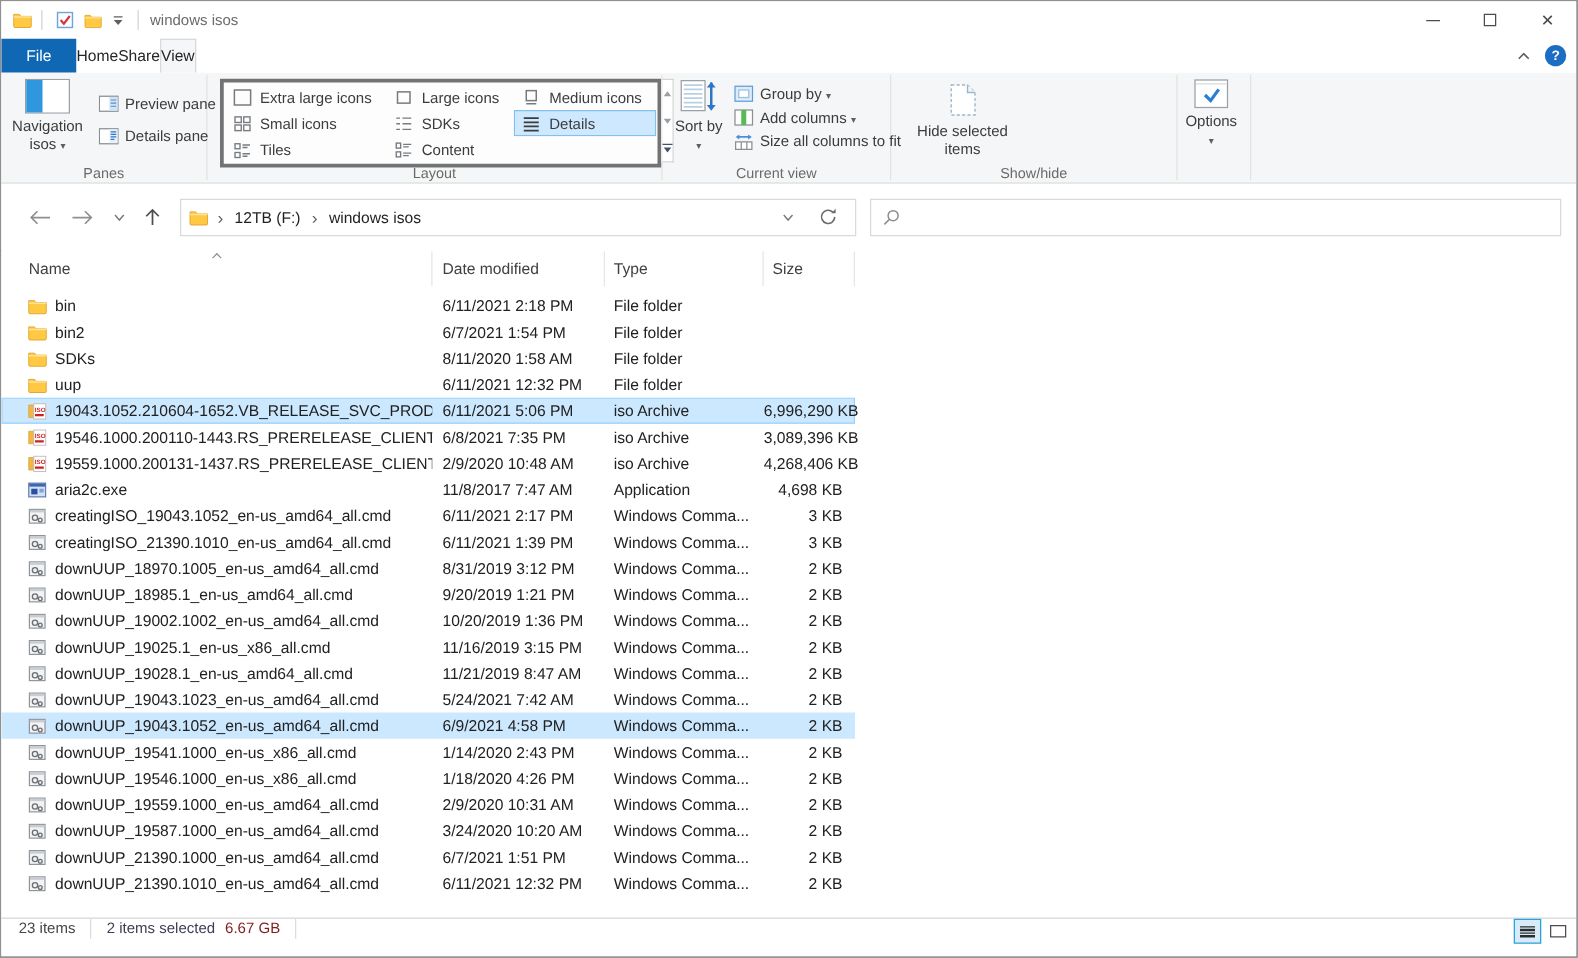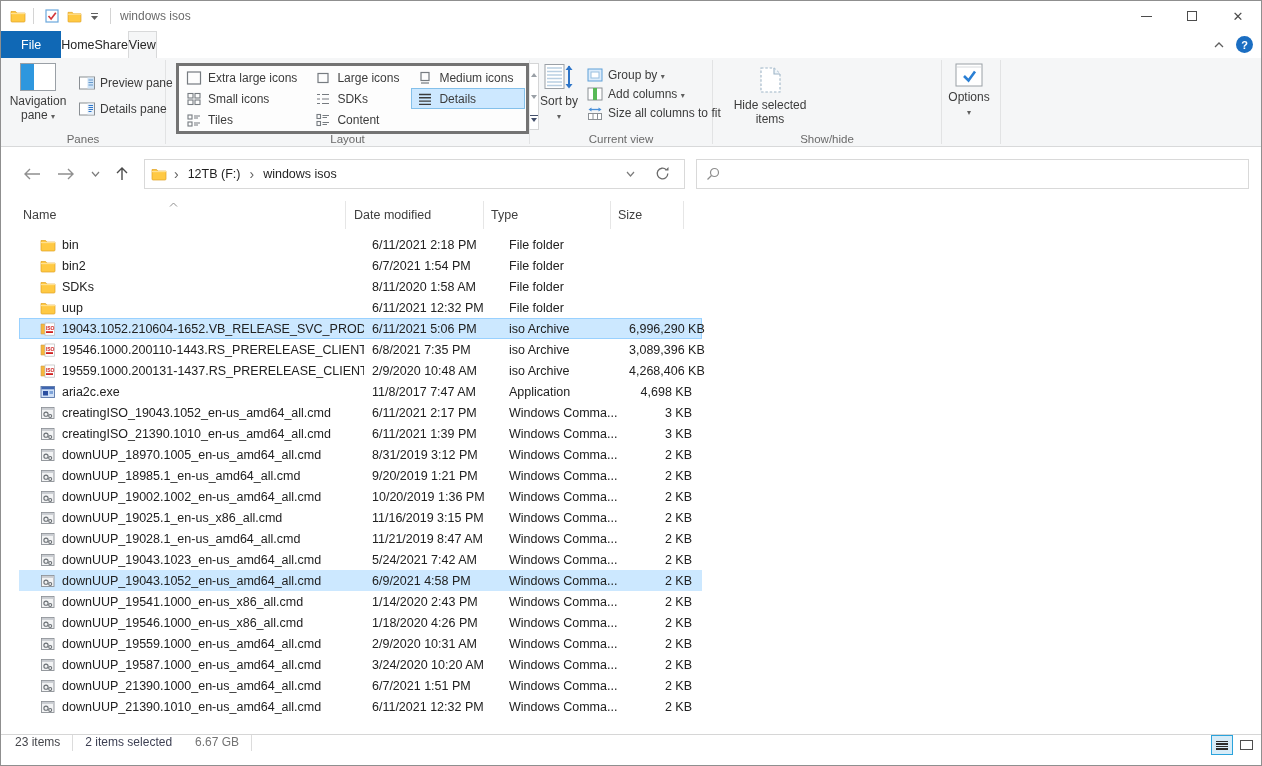--- a/index.html
+++ b/index.html
@@ -86,36 +86,36 @@
 
   
   .main { position:absolute; top:200px; left:0; right:0; bottom:31px; background:#fff; overflow:hidden; }
   .lheader { height:28px; display:flex; font-size:12.5px; color:#404040; position:relative; }
   .hcell { border-right:1px solid #e6e6e6; padding-top:7px; }
   .h-name { width:345px; padding-left:22px; position:relative; }
   .h-date { width:138px; padding-left:8px; }
   .h-type { width:127px; padding-left:7px; }
   .h-size { width:73px; padding-left:7px; }
   .sort-caret { position:absolute; top:1px; left:168px; }
-  .rows { margin-top:5px;margin-left:18px; }
+  .rows { margin-top:5px; }
   .row { width:683px; height:21px; display:flex; align-items:center; font-size:12.5px; color:#212121; }
   .row.sel { background:#cce8ff; }
   .row.focus { box-shadow:inset 0 0 0 1px #99d1ff; }
   .c-name { width:345px; display:flex; align-items:center; gap:6px; padding-left:21px; overflow:hidden; white-space:nowrap; }
   .c-name .fname { overflow:hidden; white-space:nowrap; }
   .c-date { width:138px; padding-left:8px; white-space:nowrap; }
   .c-type { width:127px; padding-left:7px; white-space:nowrap; overflow:hidden; }
   .c-size { width:73px; text-align:right; padding-right:10px; white-space:nowrap; }
   .file-icon { flex:0 0 16px; }
 
   
   .statusbar { position:absolute; left:0; right:0; bottom:0; height:31px; border-top:1px solid #d6d6d6; background:#fff; display:flex; padding:0 4px 0 14px; font-size:12px; color:#45464b; }
   .st-sep { width:1px; height:16px; background:#dcdcdc; margin:0 12px; }
   .st-sel { color:#3c3f52; }
-  .st-size { margin-left:23px; color:#737373; }
+  .st-size { margin-left:8px; color:#7f1d1d; }
   .view-btns { margin-left:auto; display:flex; gap:2px; }
   .view-btn { width:22px; height:20px; display:flex; align-items:center; justify-content:center; border:1px solid transparent; }
   .view-btn.active { border-color:#2aa3dc; background:#d7ecf8; }
   .lines-ico div { width:12px; height:1.5px; background:#2c2c2c; margin:1px 0; }
   .thumb-ico { width:13px; height:10px; border:1.5px solid #4d4d4d; }
 </style>
 </head>
 <body>
 
 <div class="win">
@@ -183,21 +183,21 @@
   <div class="ribbon">
 
     <div class="rgroup g-panes">
       <div class="bigbtn">
         <span>
           <svg width="36" height="28" viewBox="0 0 36 28">
               <rect x="0.5" y="0.5" width="35" height="27" fill="#fff" stroke="#9aa0a6"></rect>
               <rect x="1" y="1" width="13" height="26" fill="#2e97de"></rect>
             </svg>
         </span>
-        <span class="blabel" style="width:70px;"><span>Navigation pane</span> <span class="caret">▾</span></span>
+        <span class="blabel" style="width:70px;"><span>Navigation isos</span> <span class="caret">▾</span></span>
       </div>
       <div class="smallstack">
         <div class="smallbtn">
           <span>
             <svg width="16" height="14" viewBox="0 0 16 14">
                 <rect x="0.5" y="1" width="15" height="12" fill="#fff" stroke="#8a8f94"></rect>
                 <rect x="8.5" y="1.5" width="6.5" height="11" fill="#cfe4f7"></rect>
                 <path d="M9.5 4h4.5M9.5 6.5h4.5M9.5 9h4.5" stroke="#5b8ec4" stroke-width="0.9"></path>
               </svg>
           </span>

